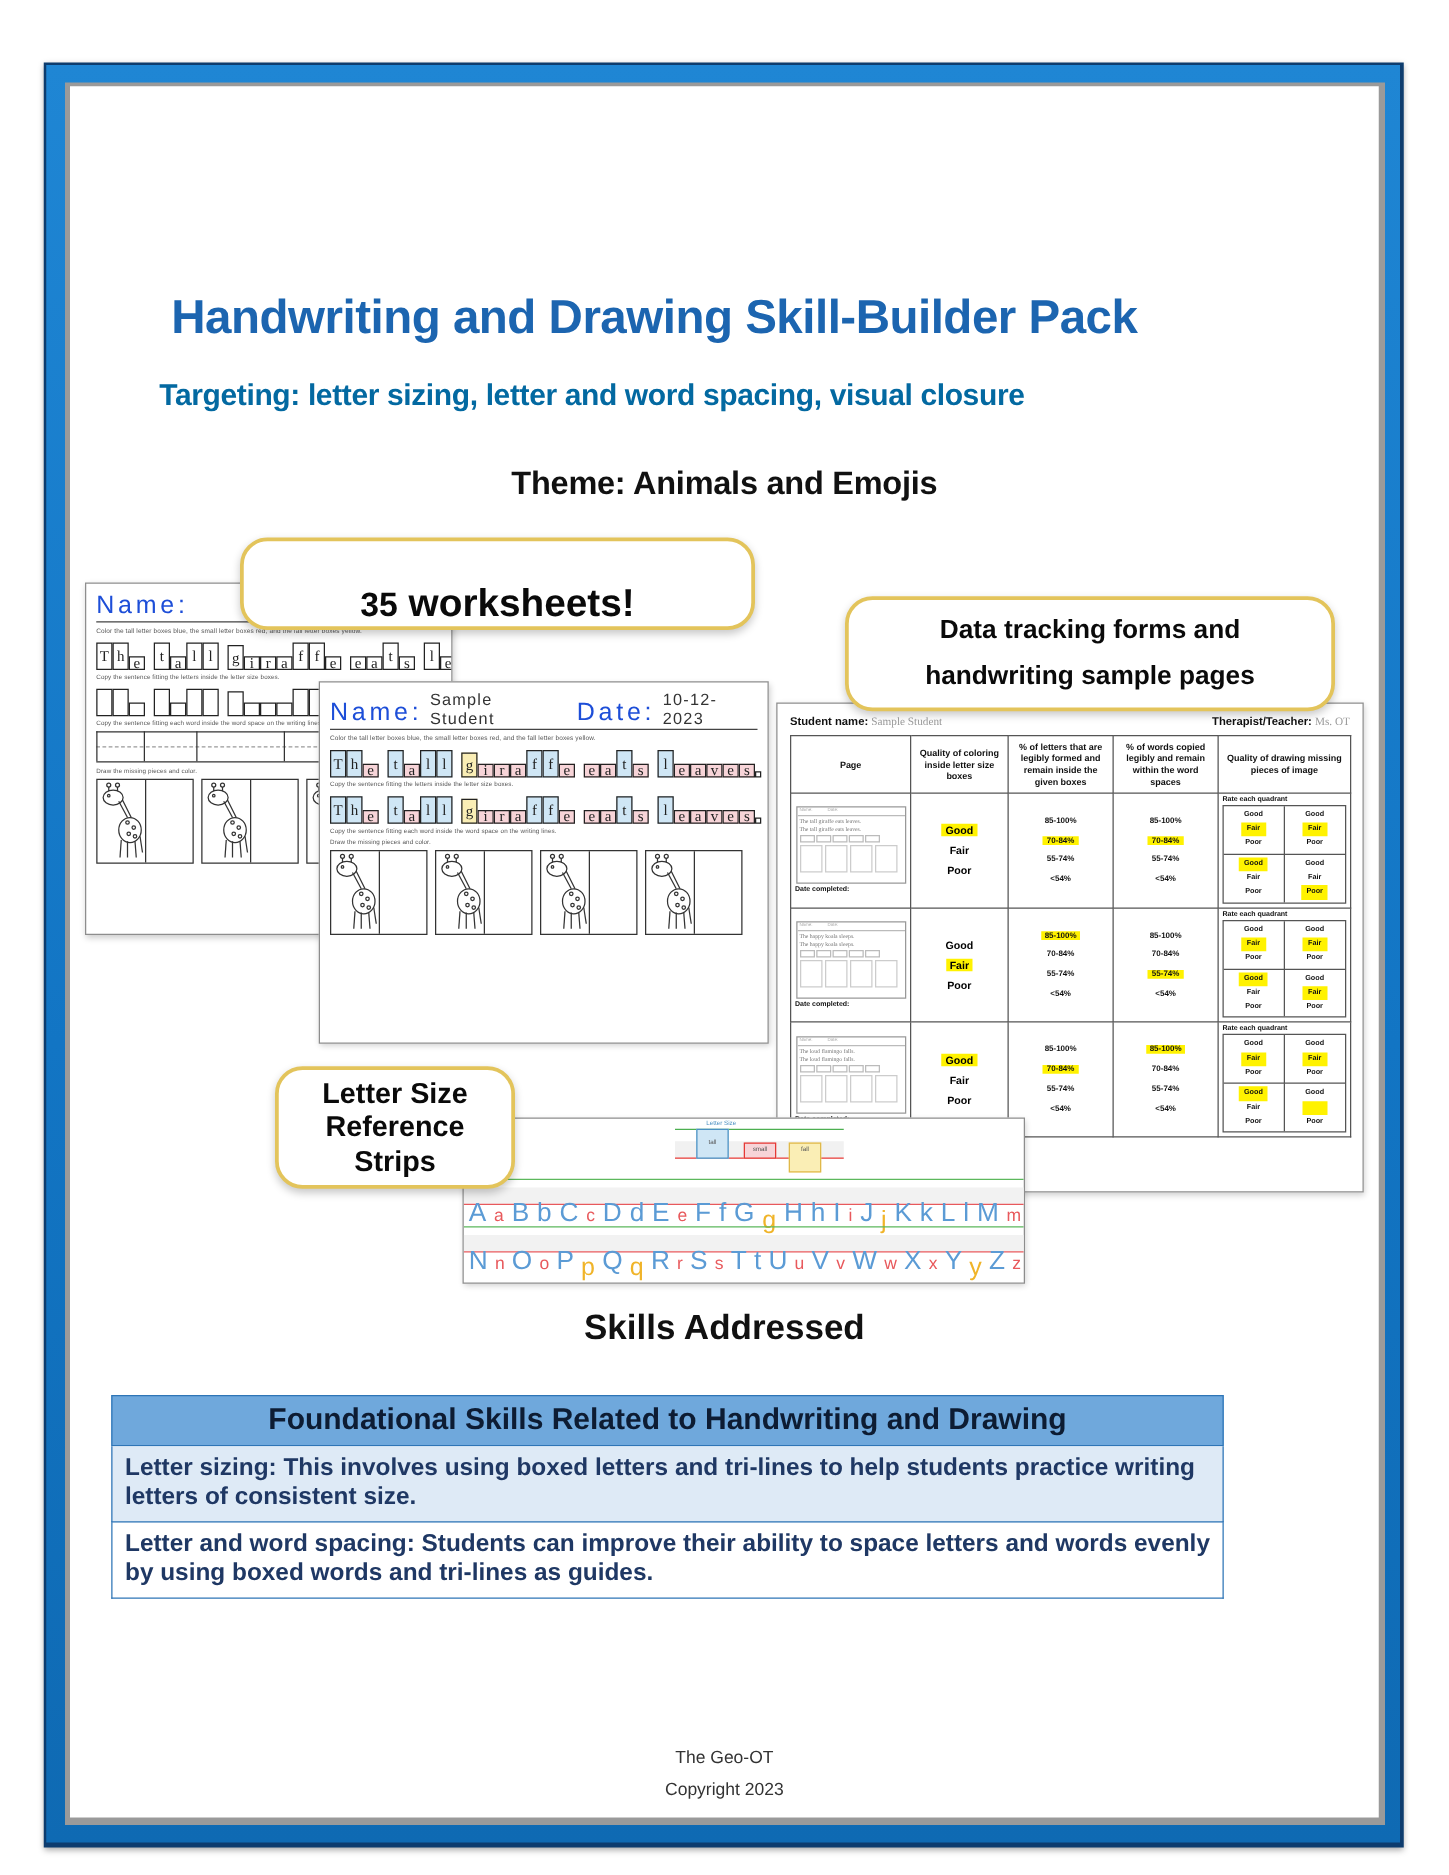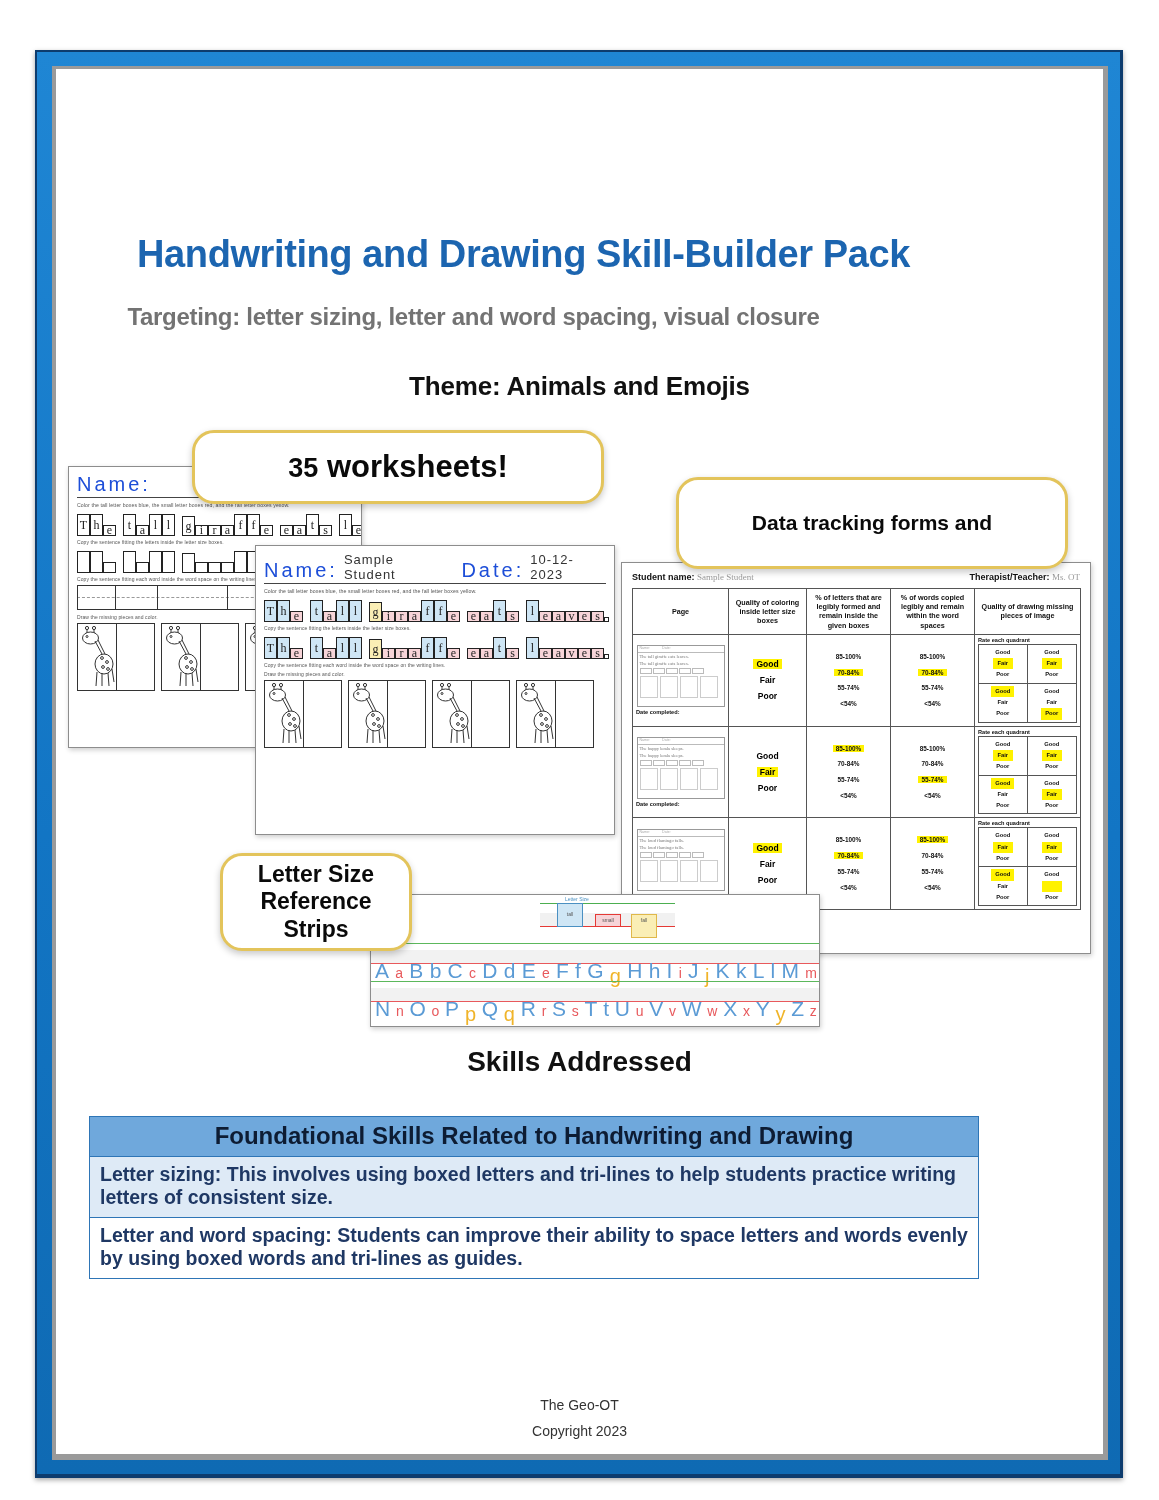--- a/index.html
+++ b/index.html
@@ -32,37 +32,37 @@
   }
 
   
   .title {
     position: absolute; left: 0; top: 233px; width: 1047px; text-align: center;
     font-size: 38px; font-weight: bold; color: #1C65B0; letter-spacing: -0.4px;
     font-family: "Liberation Sans", sans-serif;
   }
   .subtitle {
     position: absolute; left: 0; top: 303px; width: 947px; text-align: center;
-    font-size: 24px; font-weight: bold; color: #737373; letter-spacing: -0.3px;
+    font-size: 24px; font-weight: bold; color: #0369a1; letter-spacing: -0.3px;
   }
   .subtitle .lite { font-weight: bold; }
   .theme {
     position: absolute; left: 0; top: 371px; width: 1159px; text-align: center;
     font-size: 26px; font-weight: bold; color: #111111; letter-spacing: -0.2px;
   }
 
   
   .callout {
     position: absolute; background: #ffffff;
     border: 3px solid #E3C45B; border-radius: 22px;
     box-shadow: 0 3px 7px rgba(0,0,0,.22);
     display: flex; flex-direction: column; align-items: center; justify-content: center;
     text-align: center; color: #0a0a0a; font-weight: bold; z-index: 40;
   }
-  #callout-worksheets { left: 192px; top: 430px; width: 412px; height: 74px; font-size: 31px; }
+  #callout-worksheets { left: 192px; top: 430px; width: 412px; height: 74px; font-size: 31px; justify-content: flex-end; }
   #callout-worksheets .num { font-size: 27px; }
   #callout-data { left: 676px; top: 477px; width: 392px; height: 92px; font-size: 21px; line-height: 1.75; }
   #callout-strips { left: 220px; top: 853px; width: 192px; height: 98px; font-size: 23px; line-height: 1.18; z-index: 45;}
 
   
   .sheet {
     position: absolute; background: #ffffff; border: 1px solid #8d8d8d;
     box-shadow: 1px 2px 5px rgba(0,0,0,.20);
     overflow: hidden;
   }
@@ -905,20 +905,21 @@
           <span class="small">z</span>
         </div>
     </div>
   </div>
 
   <div class="callout" id="callout-worksheets">
     <div><span class="num">35</span><span> worksheets!</span></div>
   </div>
   <div class="callout" id="callout-data">
     <div>Data tracking forms and</div>
+    <div>handwriting sample pages</div>
   </div>
   <div class="callout" id="callout-strips">
     <div>Letter Size</div>
     <div>Reference</div>
     <div>Strips</div>
   </div>
 
   <div class="skills-title">Skills Addressed</div>
   <div class="skills-table">
     <div class="sk-head">Foundational Skills Related to Handwriting and Drawing</div>

